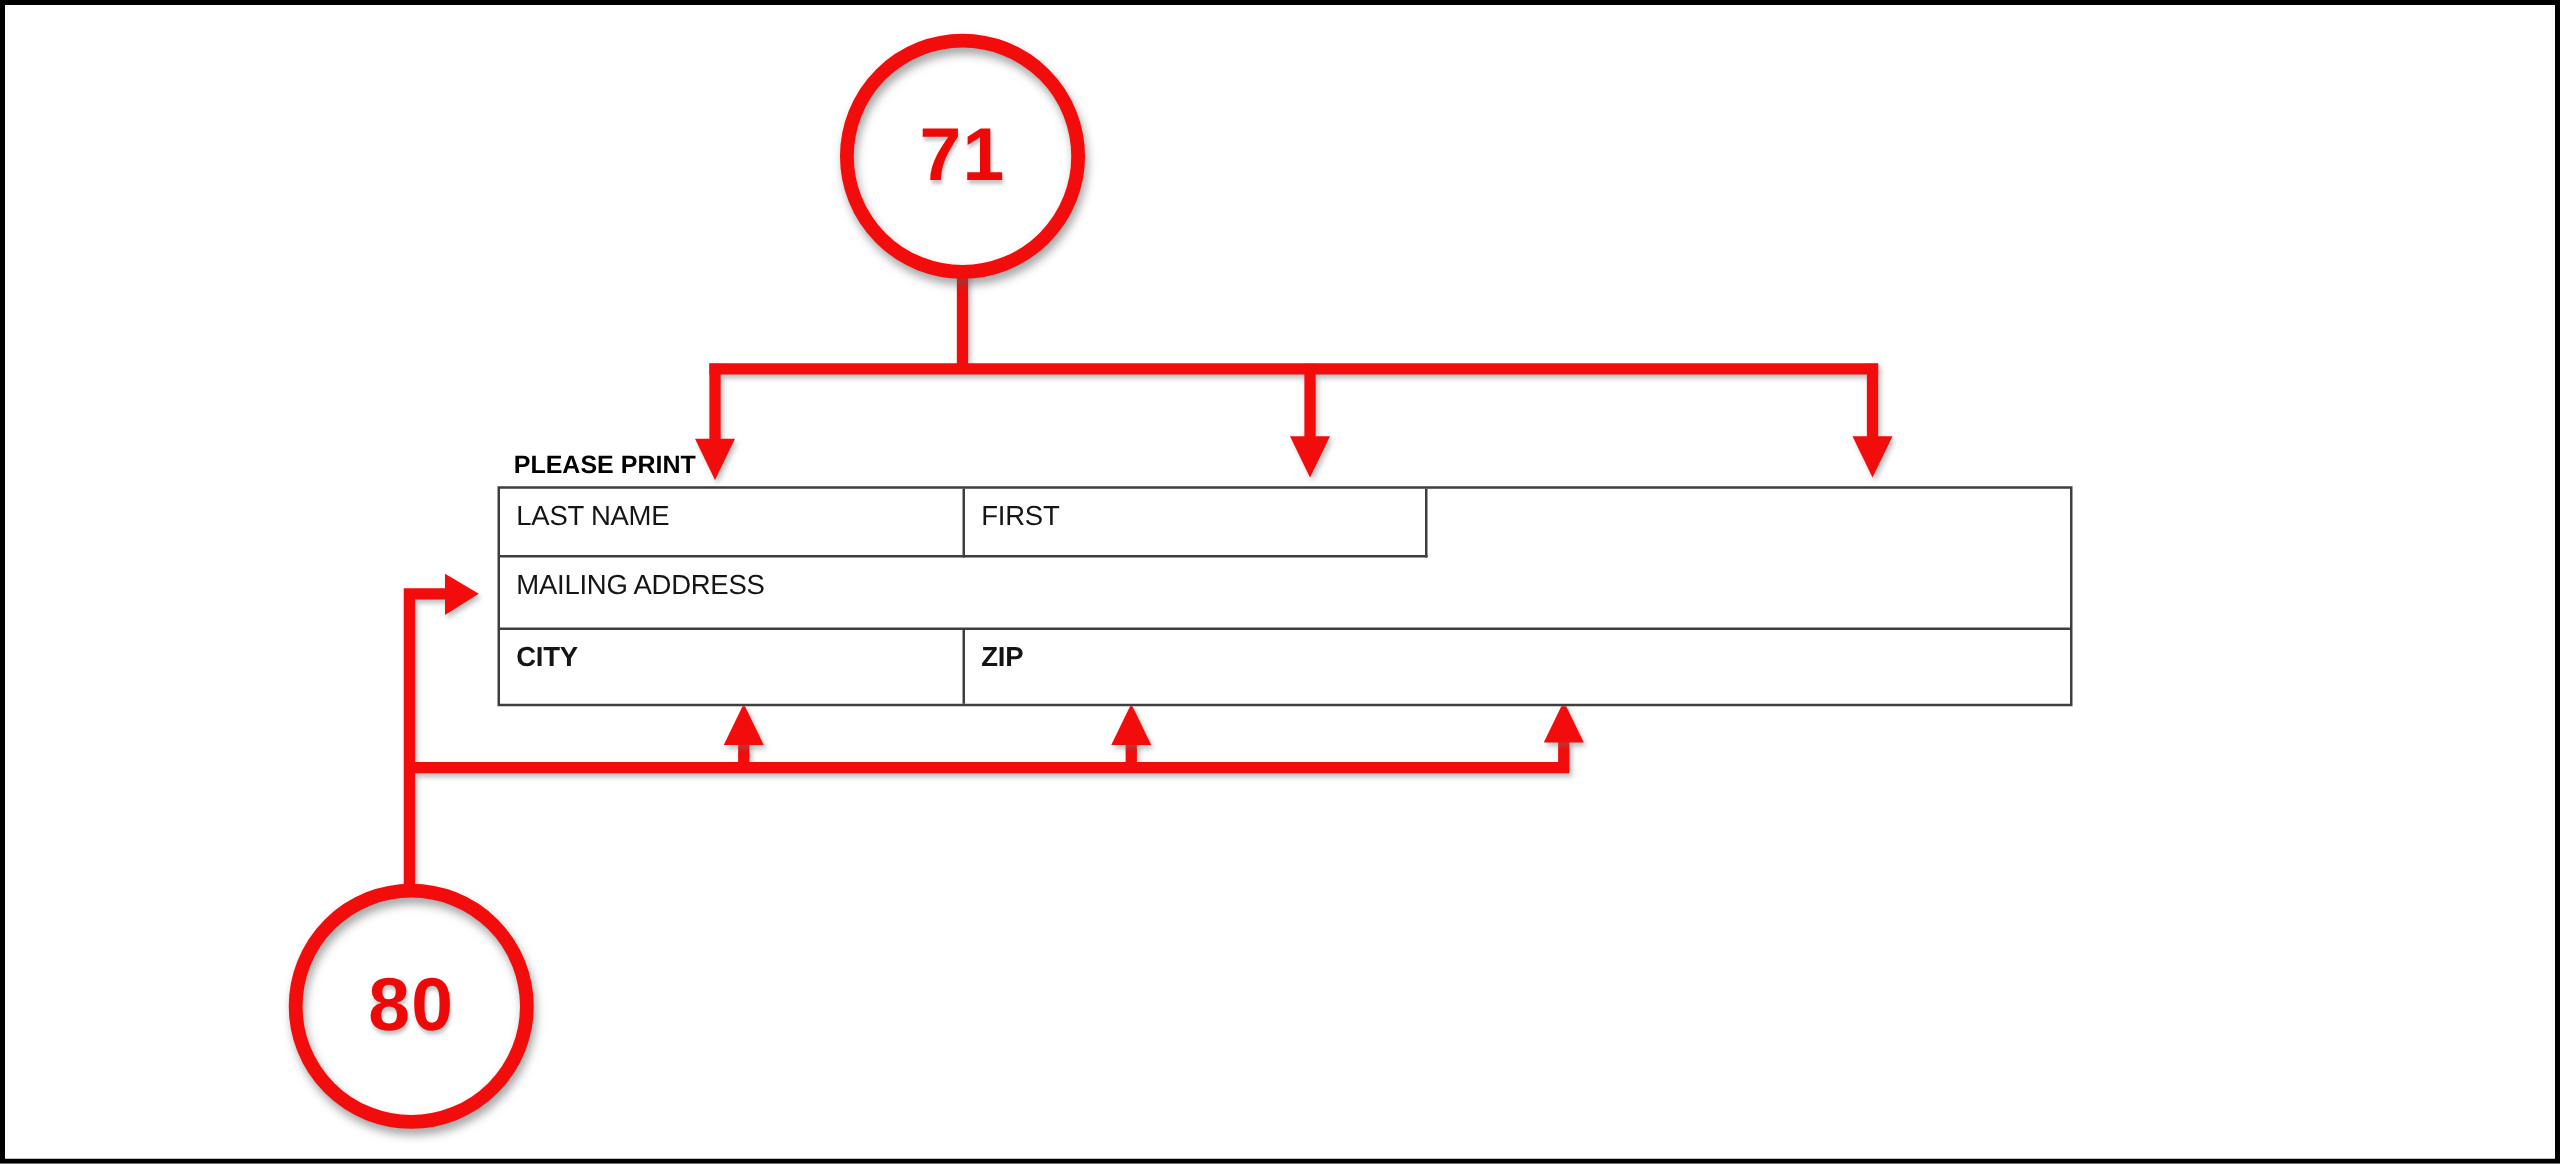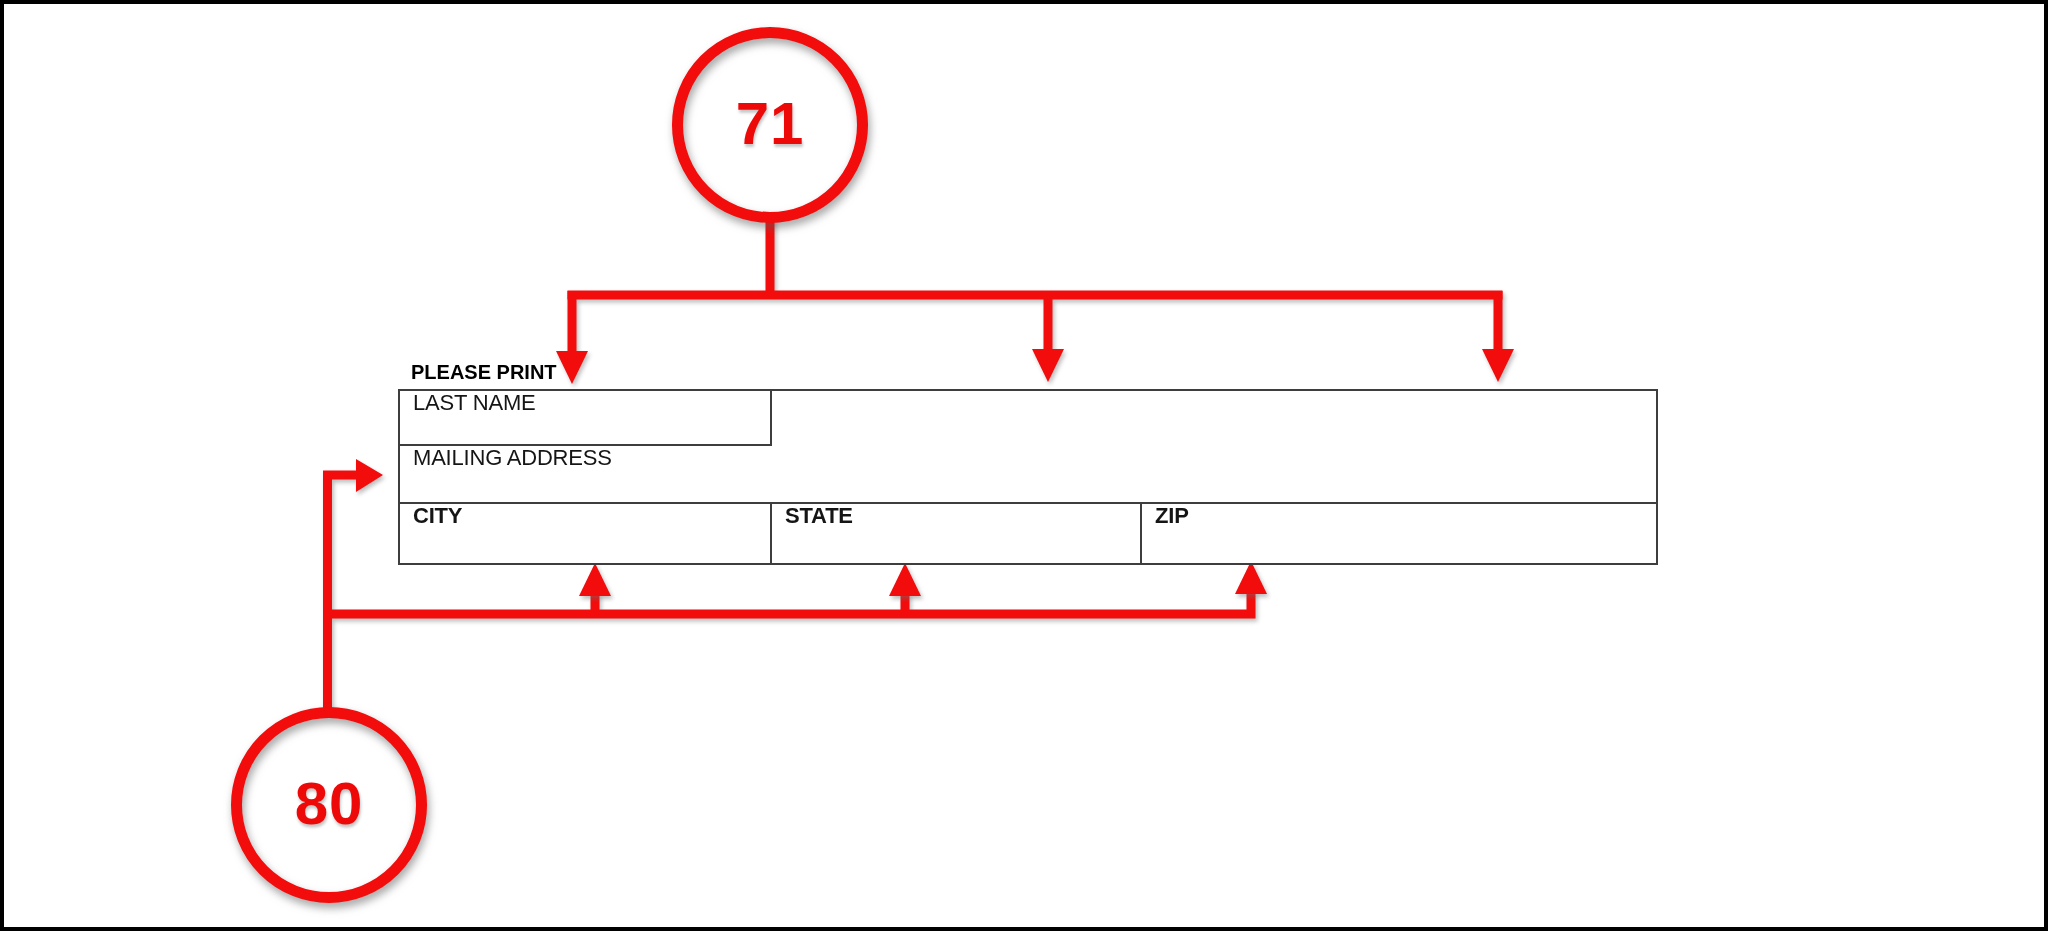--- a/index.html
+++ b/index.html
@@ -69,21 +69,21 @@
     display: grid;
     grid-template-columns: 372px 370px 1fr;
   }
   .form-row.single {
     grid-template-columns: 1fr;
   }
   .form-cell {
     box-sizing: border-box;
     border-right: 2px solid #3e3e3e;
     border-bottom: 2px solid #3e3e3e;
-    padding: 0 0 0 13px;
+    padding: 10px 0 0 13px;
   }
   .form-cell.last-col { border-right: none; }
   .form-row.bottom .form-cell { border-bottom: none; font-weight: bold; }
   .form-row.single .form-cell { border-right: none; }
   .cell-label {
     font-size: 22px;
     color: #151515;
     line-height: 1.05;
     letter-spacing: -0.2px;
     white-space: nowrap;
@@ -133,34 +133,34 @@
   <div class="callout-number" style="left:325px; top:801px;">80</div>
 
   <div class="please-print">PLEASE PRINT</div>
 
   <div class="form-table">
 
     <div class="form-row">
       <div class="form-cell">
         <div class="cell-label">LAST NAME</div>
       </div>
+      <div class="form-cell">
+        <div class="cell-label">FIRST</div>
+      </div>
     </div>
 
     <div class="form-row single">
       <div class="form-cell last-col">
         <div class="cell-label">MAILING ADDRESS</div>
       </div>
     </div>
 
     <div class="form-row bottom">
       <div class="form-cell">
         <div class="cell-label">CITY</div>
       </div>
-      <div class="form-cell">
-        <div class="cell-label">STATE</div>
-      </div>
       <div class="form-cell last-col">
         <div class="cell-label">ZIP</div>
       </div>
     </div>
 
   </div>
 </div>
 
 </body></html>

